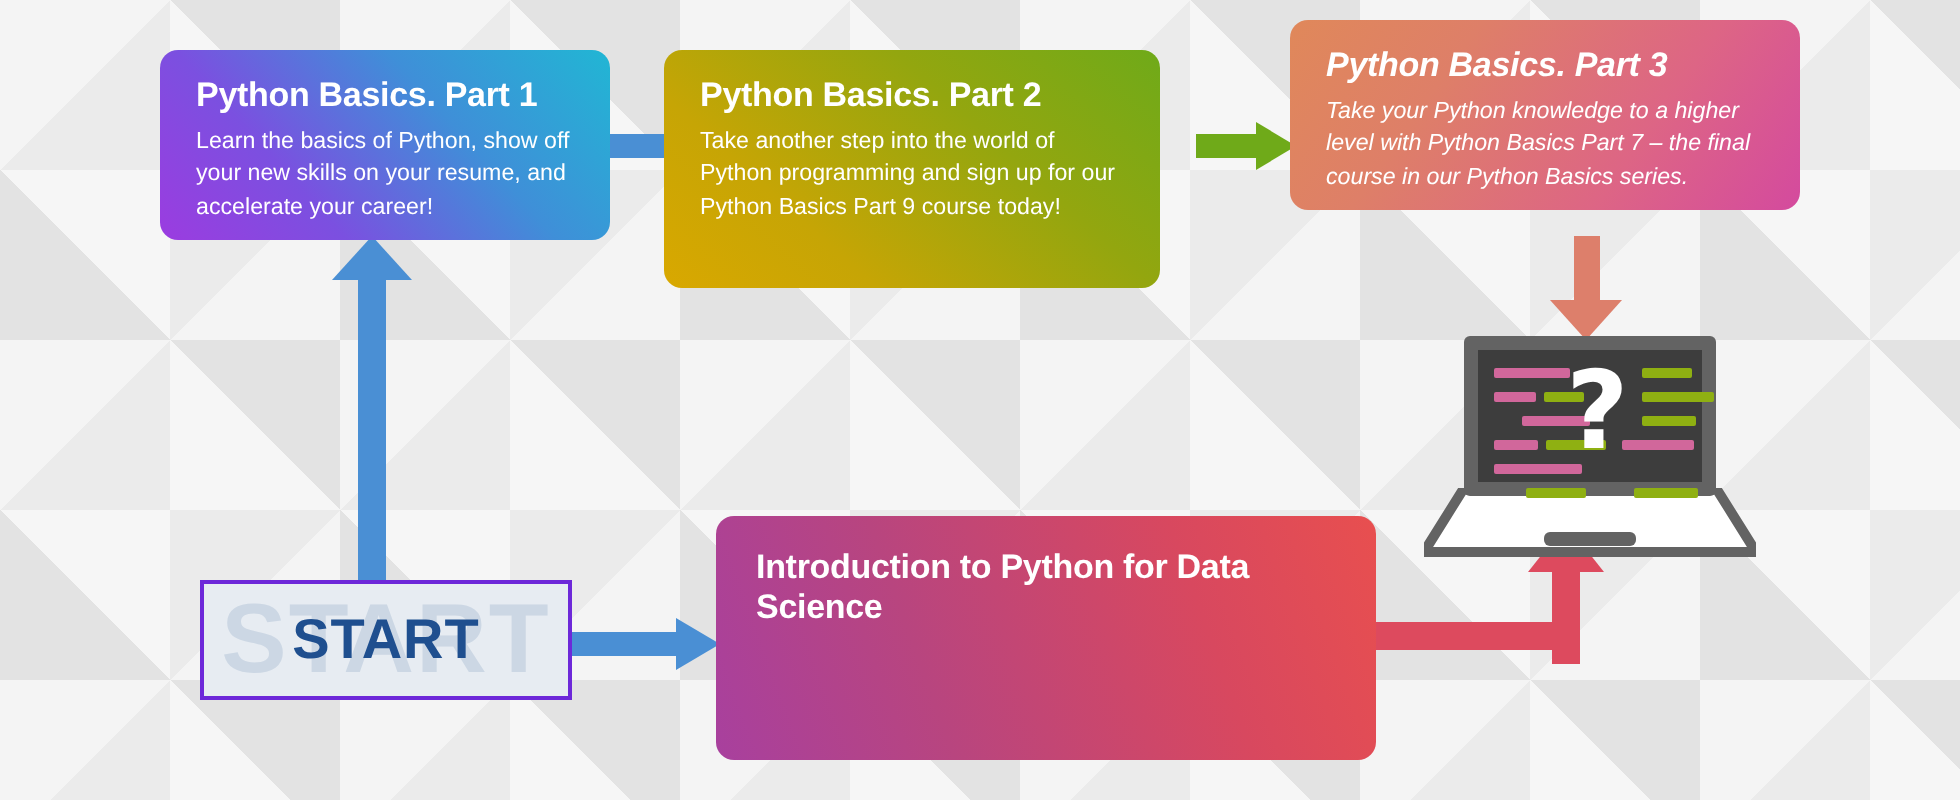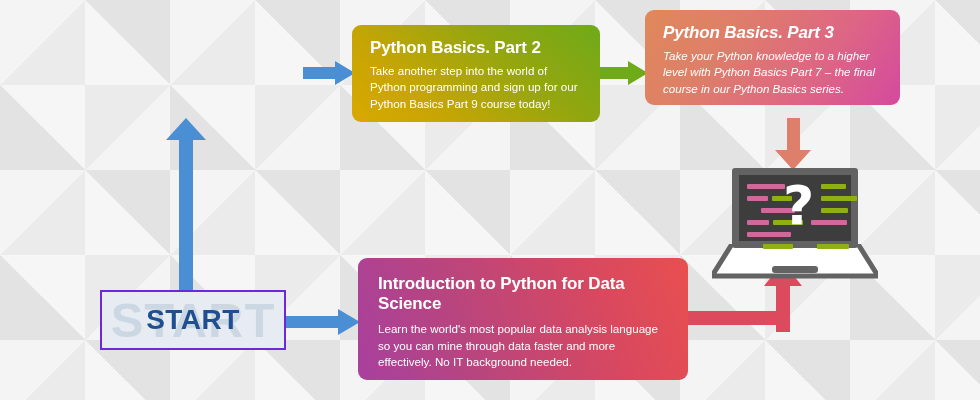--- a/index.html
+++ b/index.html
@@ -62,21 +62,21 @@
     line-height: 1.42;
     margin: 0;
     white-space: pre-line;
   }
 
   #card1 {
     left: 80px; top: 25px; width: 225px; height: 95px;
     background: linear-gradient(48deg, #9b3ce0 0%, #7b50e0 30%, #3f8fd8 64%, #21b6d4 100%);
   }
   #card2 {
-    left: 352px; top: 25px; width: 248px; height: 97px;
+    left: 332px; top: 25px; width: 248px; height: 119px;
     background: linear-gradient(42deg, #d9a800 0%, #c6a505 28%, #93a60f 65%, #6faa19 100%);
   }
   #card3 {
     left: 645px; top: 10px; width: 255px; height: 95px;
     background: linear-gradient(125deg, #e0885a 0%, #de7f68 30%, #dd6585 68%, #d44a9e 100%);
     font-style: italic;
   }
   #card4 {
     left: 358px; top: 258px; width: 330px; height: 122px;
     background: linear-gradient(70deg, #a8409e 0%, #b8457f 32%, #d8485f 72%, #e84f4f 100%);
@@ -248,34 +248,37 @@
     <div class="seg-h"></div>
     <div class="seg-v"></div>
     <div class="head"></div>
   </div>
 
   <div id="start-box">
     <div id="start-ghost">START</div>
     <div id="start-label">START</div>
   </div>
 
+  <div class="card" id="card1">
+    <p class="card-title">Python Basics. Part 1</p>
+    <p class="card-body">Learn the basics of Python, show off your new skills on your resume, and accelerate your career!</p>
+  </div>
 
   <div class="card" id="card2">
     <p class="card-title">Python Basics. Part 2</p>
     <p class="card-body">Take another step into the world of Python programming and sign up for our Python Basics Part 9 course today!</p>
   </div>
 
   <div class="card" id="card3">
     <p class="card-title">Python Basics. Part 3</p>
     <p class="card-body">Take your Python knowledge to a higher level with Python Basics Part 7 – the final course in our Python Basics series.</p>
   </div>
 
   <div class="card" id="card4">
     <p class="card-title">Introduction to Python for Data Science</p>
-    <p class="card-body">Learn the world's most popular data analysis language so you can mine through data faster and more effectively. No IT background needed.</p>
   </div>
 
   <div id="laptop">
 
     <svg id="laptop-base" viewBox="0 0 166 36">
       <polygon points="20,0 146,0 166,32 0,32" fill="#ffffff" stroke="#636363" stroke-width="5" stroke-linejoin="round"></polygon>
     </svg>
 
     <div id="laptop-lid">
       <div id="laptop-screen">

